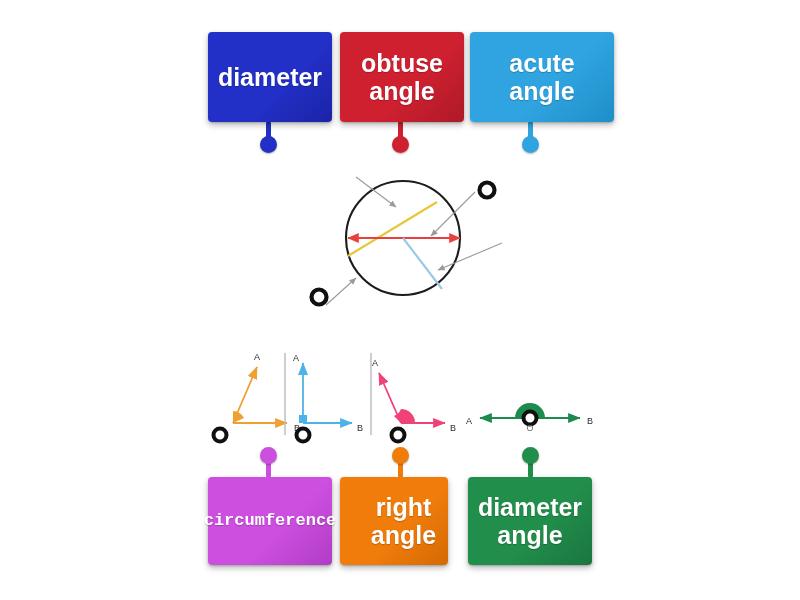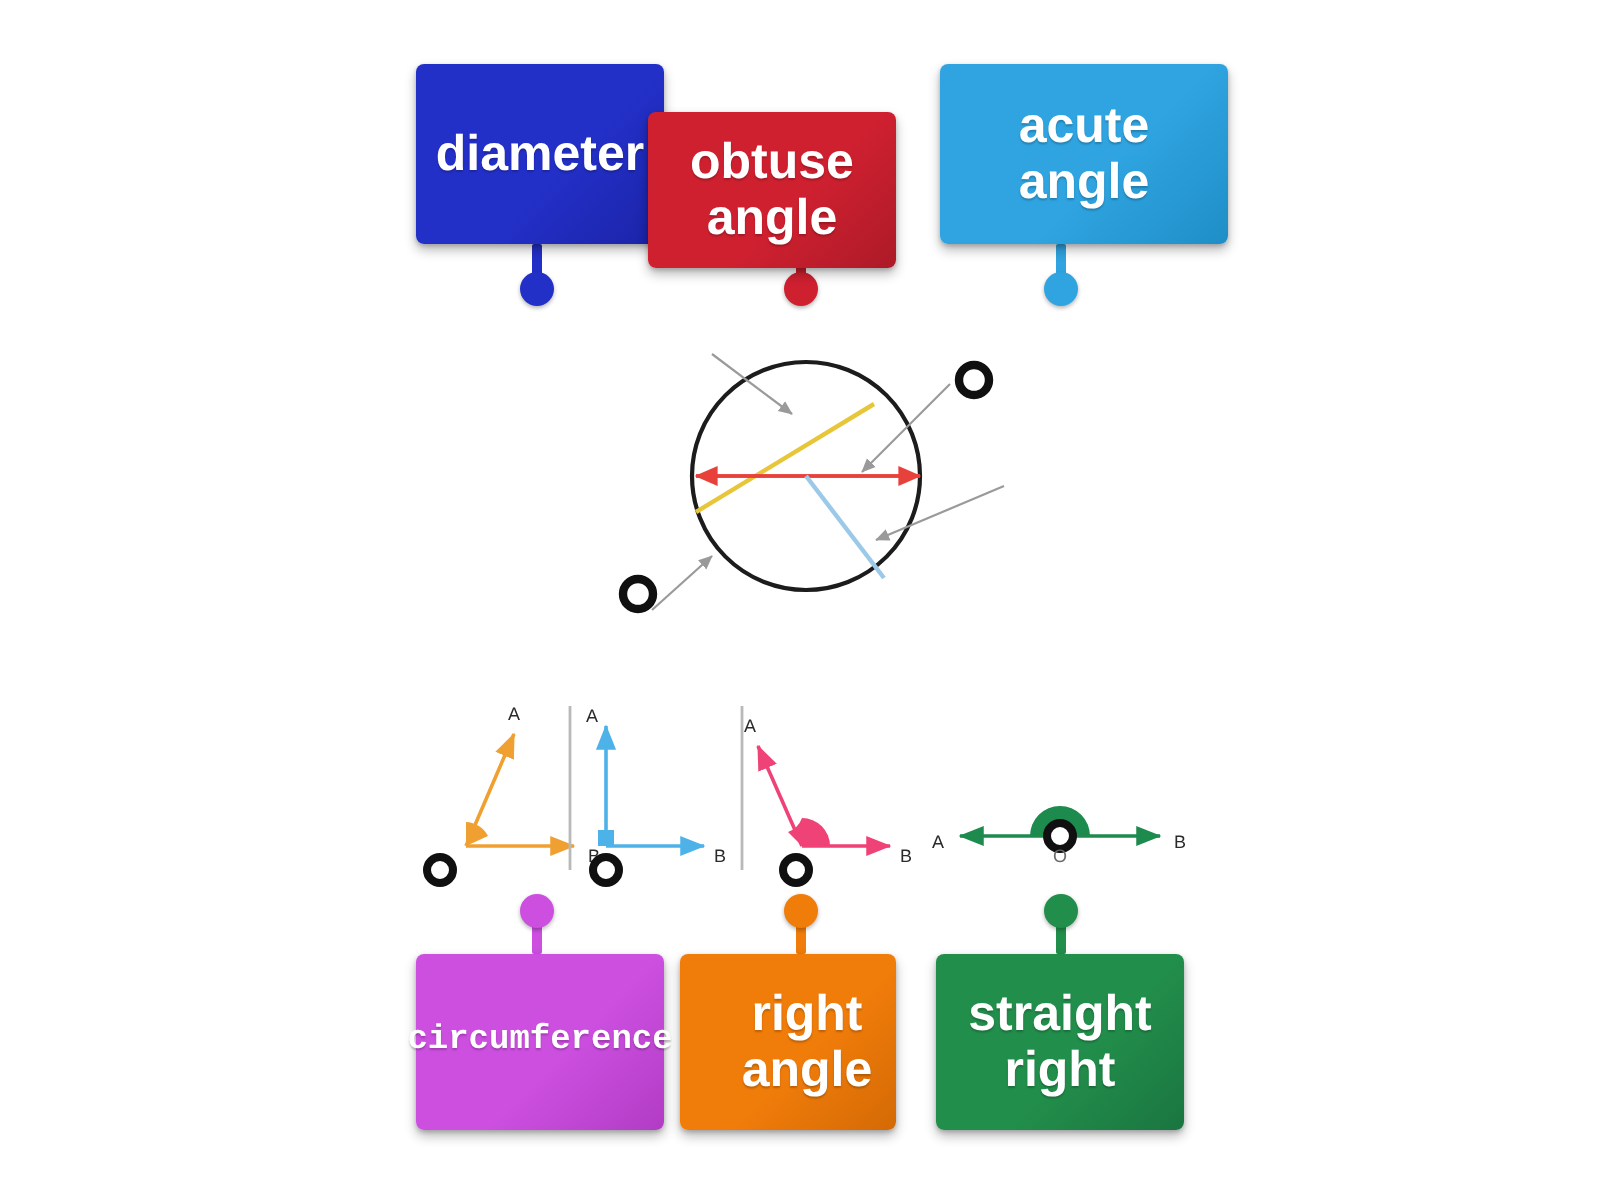--- a/index.html
+++ b/index.html
@@ -84,21 +84,21 @@
         <div class="stem" style="background: rgb(35, 48, 200); top: 0px; height: 22px;"></div>
         <div class="knob" style="background: rgb(35, 48, 200); top: 14px;"></div>
       </div>
       <div class="card size-big" style="left: 208px; top: 32px; width: 124px; height: 90px; background: linear-gradient(135deg, rgb(35, 48, 200) 0%, rgb(35, 48, 200) 58%, rgb(27, 35, 166) 100%);">
         <span class="card-label">diameter</span>
       </div>
       <div class="pin" style="left: 400px; top: 122px;">
         <div class="stem" style="background: rgb(207, 32, 48); top: 0px; height: 22px;"></div>
         <div class="knob" style="background: rgb(207, 32, 48); top: 14px;"></div>
       </div>
-      <div class="card size-big" style="left: 324px; top: 32px; width: 124px; height: 78px; background: linear-gradient(135deg, rgb(207, 32, 48) 0%, rgb(207, 32, 48) 58%, rgb(173, 26, 39) 100%); margin-top: 24px;">
+      <div class="card size-big" style="left: 340px; top: 32px; width: 124px; height: 90px; background: linear-gradient(135deg, rgb(207, 32, 48) 0%, rgb(207, 32, 48) 58%, rgb(173, 26, 39) 100%);">
         <span class="card-label">obtuse angle</span>
       </div>
       <div class="pin" style="left: 530px; top: 122px;">
         <div class="stem" style="background: rgb(47, 164, 224); top: 0px; height: 22px;"></div>
         <div class="knob" style="background: rgb(47, 164, 224); top: 14px;"></div>
       </div>
       <div class="card size-big" style="left: 470px; top: 32px; width: 144px; height: 90px; background: linear-gradient(135deg, rgb(47, 164, 224) 0%, rgb(47, 164, 224) 58%, rgb(31, 142, 199) 100%);">
         <span class="card-label">acute angle</span>
       </div>
     </div>
@@ -219,17 +219,17 @@
         <div class="knob" style="background: rgb(240, 124, 10); top: -8px;"></div>
       </div>
       <div class="card size-big" style="left: 340px; top: 477px; width: 108px; height: 88px; background: linear-gradient(135deg, rgb(240, 124, 10) 0%, rgb(240, 124, 10) 58%, rgb(212, 106, 5) 100%); padding-left: 19px;">
         <span class="card-label">right angle</span>
       </div>
       <div class="pin" style="left: 530px; top: 455px;">
         <div class="stem" style="background: rgb(34, 142, 75); top: 0px; height: 22px;"></div>
         <div class="knob" style="background: rgb(34, 142, 75); top: -8px;"></div>
       </div>
       <div class="card size-big" style="left: 468px; top: 477px; width: 124px; height: 88px; background: linear-gradient(135deg, rgb(34, 142, 75) 0%, rgb(34, 142, 75) 58%, rgb(26, 117, 64) 100%);">
-        <span class="card-label">straight right</span>
+        <span class="card-label">diameter angle</span>
       </div>
     </div>
 
 </div>
 
 </body></html>

